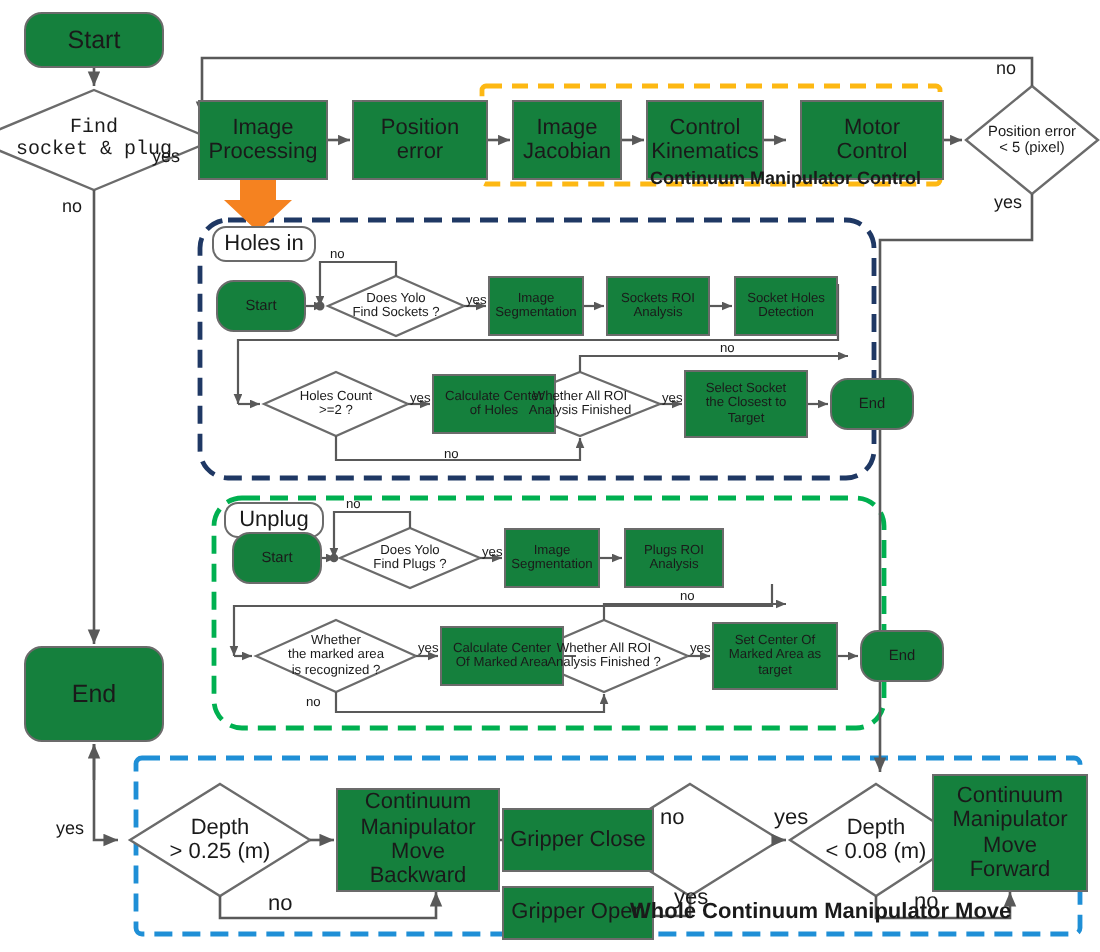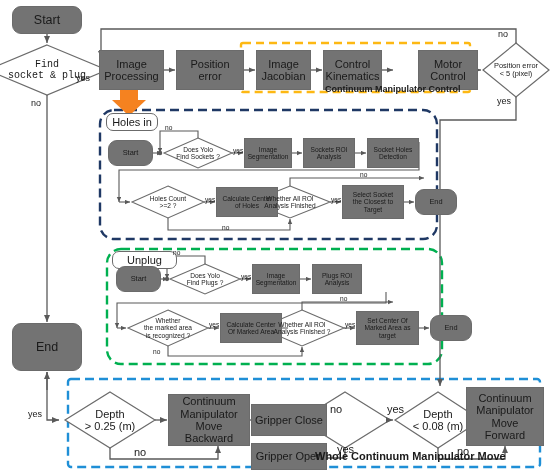--- a/index.html
+++ b/index.html
@@ -1,20 +1,20 @@
 <!DOCTYPE html>
 <html><head>
 <meta charset="utf-8">
 <style>
   html,body{margin:0;padding:0;background:#ffffff;}
   body{font-family:"Liberation Sans","DejaVu Sans",sans-serif;}
   #root{position:relative;width:550px;height:476px;overflow:hidden;background:#fff;}
   svg.layer{position:absolute;left:0;top:0;width:550px;height:476px;}
   .node{position:absolute;box-sizing:border-box;display:flex;align-items:center;
-        justify-content:center;text-align:center;background:#737373;border:1.2px solid #6b6b6b;
+        justify-content:center;text-align:center;background:#15803d;border:1.2px solid #6b6b6b;
         color:#1a1a1a;line-height:1.12;}
   .rnode{border-radius:9px;}
   .lbl{display:block;width:100%;padding:0 2px;}
   .diamond-wrap{position:absolute;display:flex;align-items:center;justify-content:center;}
   .diamond-txt{position:relative;z-index:2;text-align:center;line-height:1.12;color:#1a1a1a;
         pointer-events:none;}
   .edgelbl{position:absolute;color:#1a1a1a;background:transparent;white-space:nowrap;}
   .grouplbl{position:absolute;font-weight:bold;color:#11214d;white-space:nowrap;text-align:right;}
   .tag{position:absolute;box-sizing:border-box;border:1.2px solid #6b6b6b;border-radius:7px;
        background:#fff;display:flex;align-items:center;justify-content:center;color:#1a1a1a;}
@@ -247,21 +247,21 @@
   <div class="node f11" style="left:256px;top:50px;width:55px;height:40px;">
     <span class="lbl" style="white-space:pre-line;">Image
 Jacobian</span>
   </div>
 
   <div class="node f11" style="left:323px;top:50px;width:59px;height:40px;">
     <span class="lbl" style="white-space:pre-line;">Control
 Kinematics</span>
   </div>
 
-  <div class="node f11" style="left:418px;top:50px;width:60px;height:40px;">
+  <div class="node f11" style="left:400px;top:50px;width:72px;height:40px;">
     <span class="lbl" style="white-space:pre-line;">Motor Control</span>
   </div>
 
   <div class="grouplbl f9" style="left:325px;top:84px;color:#1a1a1a;">Continuum Manipulator Control</div>
 
   <div class="diamond-wrap" style="left:483px;top:48px;width:66px;height:44px;">
     <span class="diamond-txt f8" style="white-space:pre-line;">Position error
 &lt; 5 (pixel)</span>
   </div>
   <div class="edgelbl f9" style="left:498px;top:29px;">no</div>
@@ -324,21 +324,21 @@
   <div class="node f75" style="left:342px;top:185px;width:62px;height:34px;">
     <span class="lbl" style="white-space:pre-line;">Select Socket
 the Closest to
 Target</span>
   </div>
 
   <div class="node rnode f8" style="left:415px;top:189px;width:42px;height:26px;">
     <span class="lbl">End</span>
   </div>
 
-  <div class="tag f11" style="left:112px;top:251px;width:65px;height:18px;">
+  <div class="tag f11" style="left:112px;top:251px;width:50px;height:18px;">
     <span>Unplug</span>
   </div>
 
   <div class="node rnode f8" style="left:116px;top:266px;width:45px;height:26px;">
     <span class="lbl">Start</span>
   </div>
 
   <div class="diamond-wrap" style="left:170px;top:266px;width:70px;height:26px;">
     <span class="diamond-txt f75" style="white-space:pre-line;">Does Yolo
 Find Plugs ?</span>

